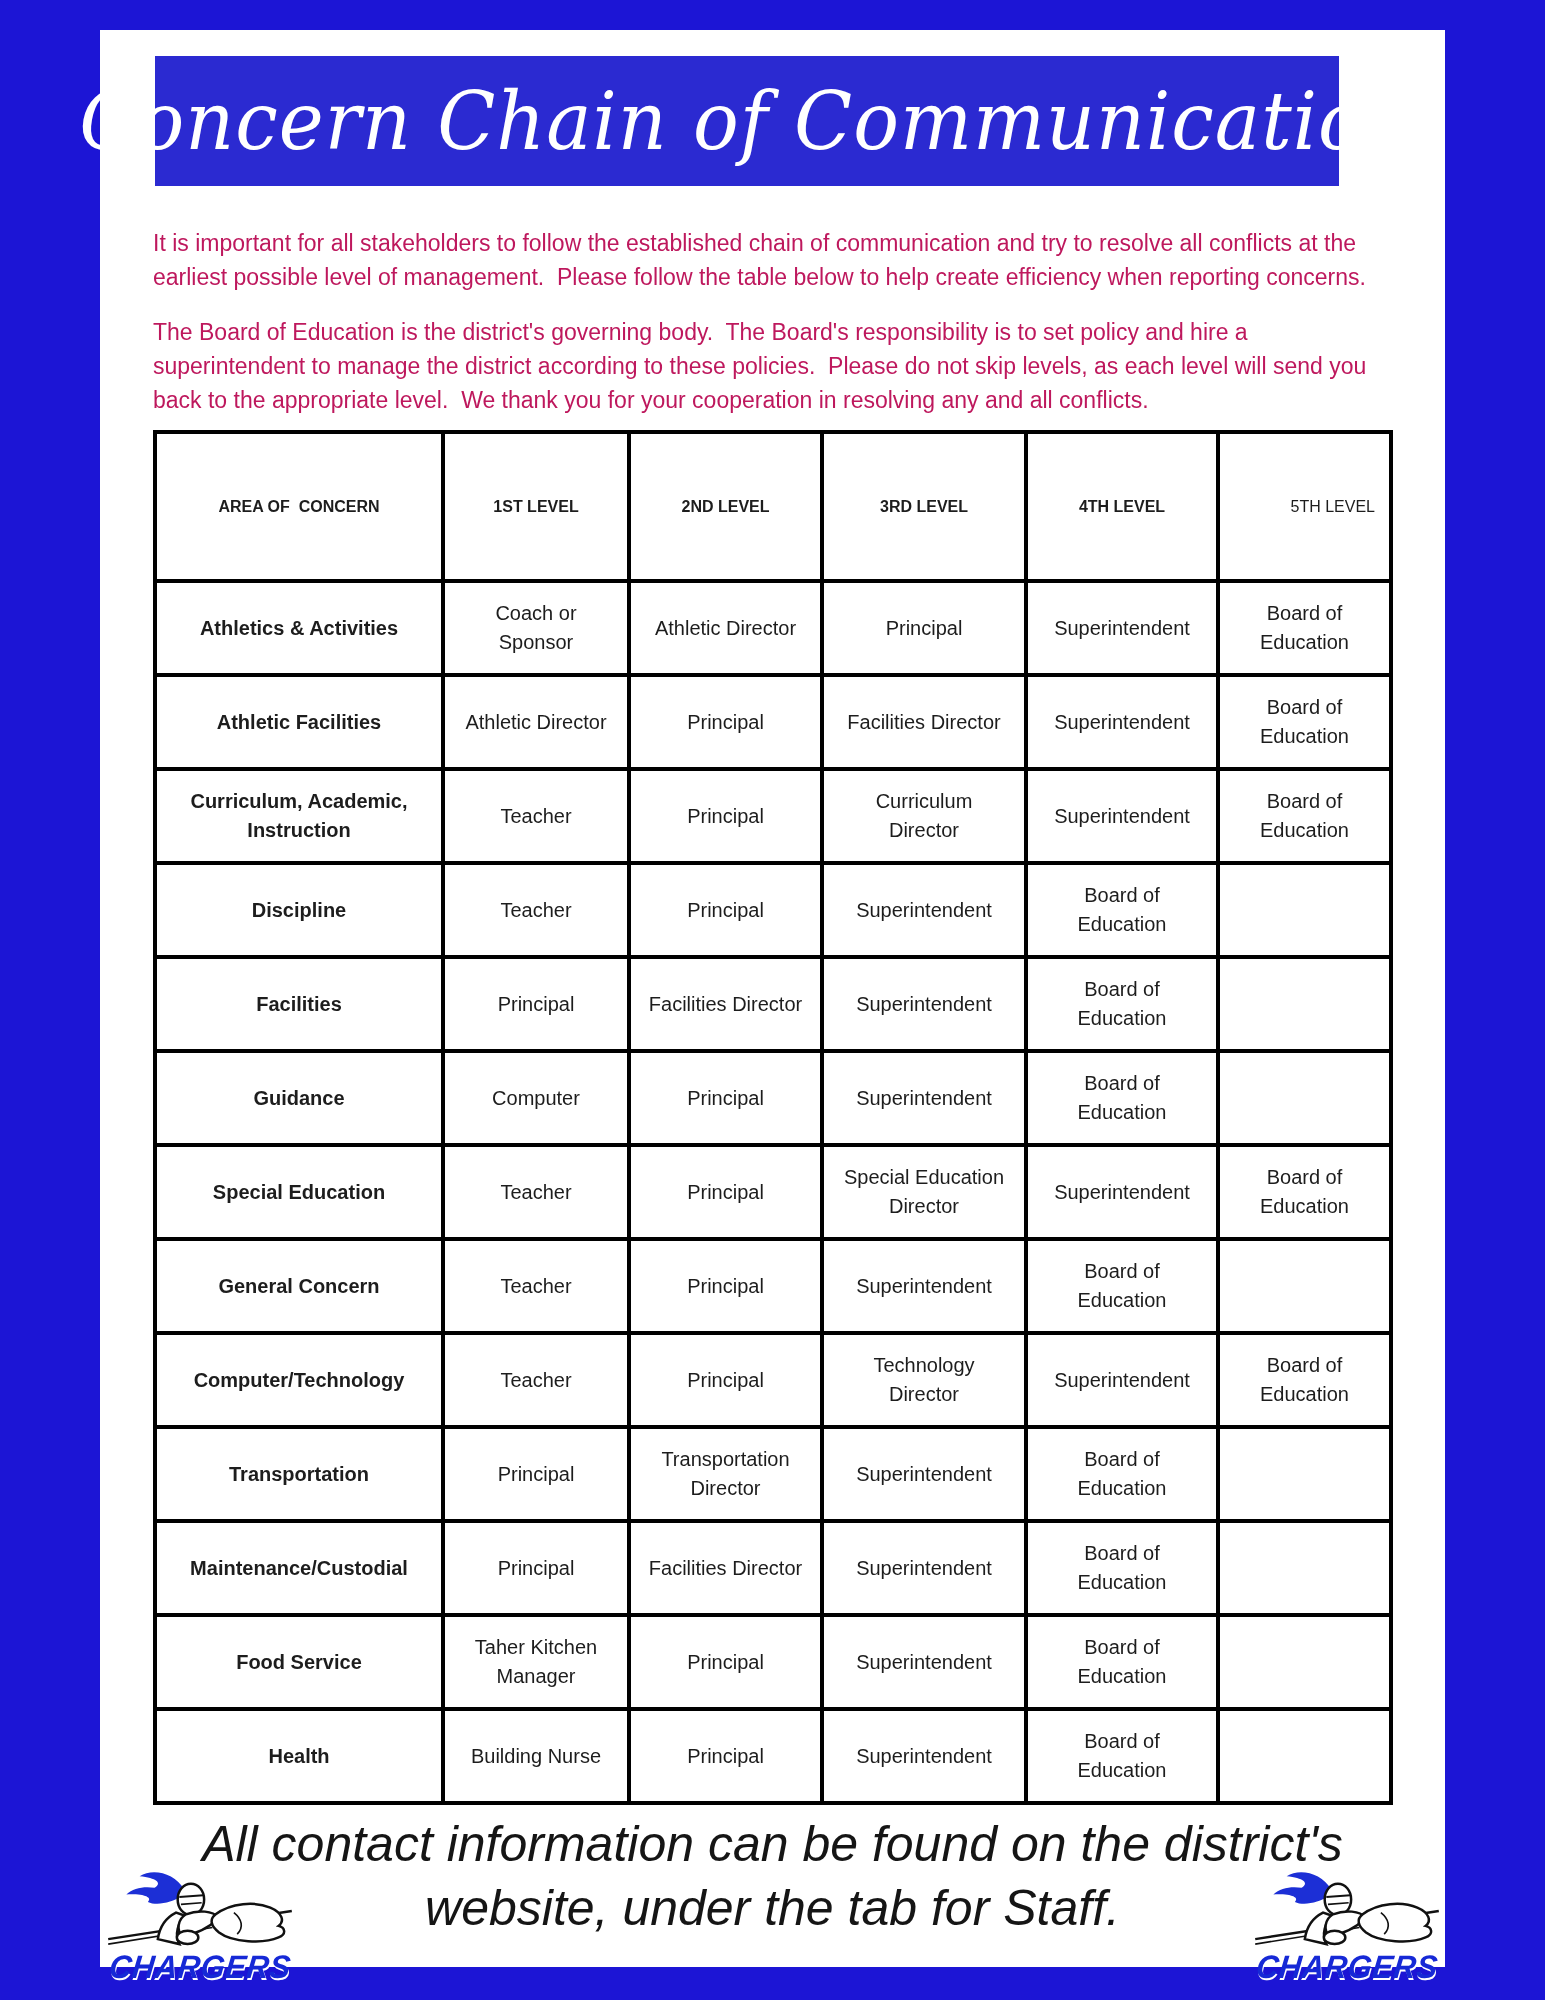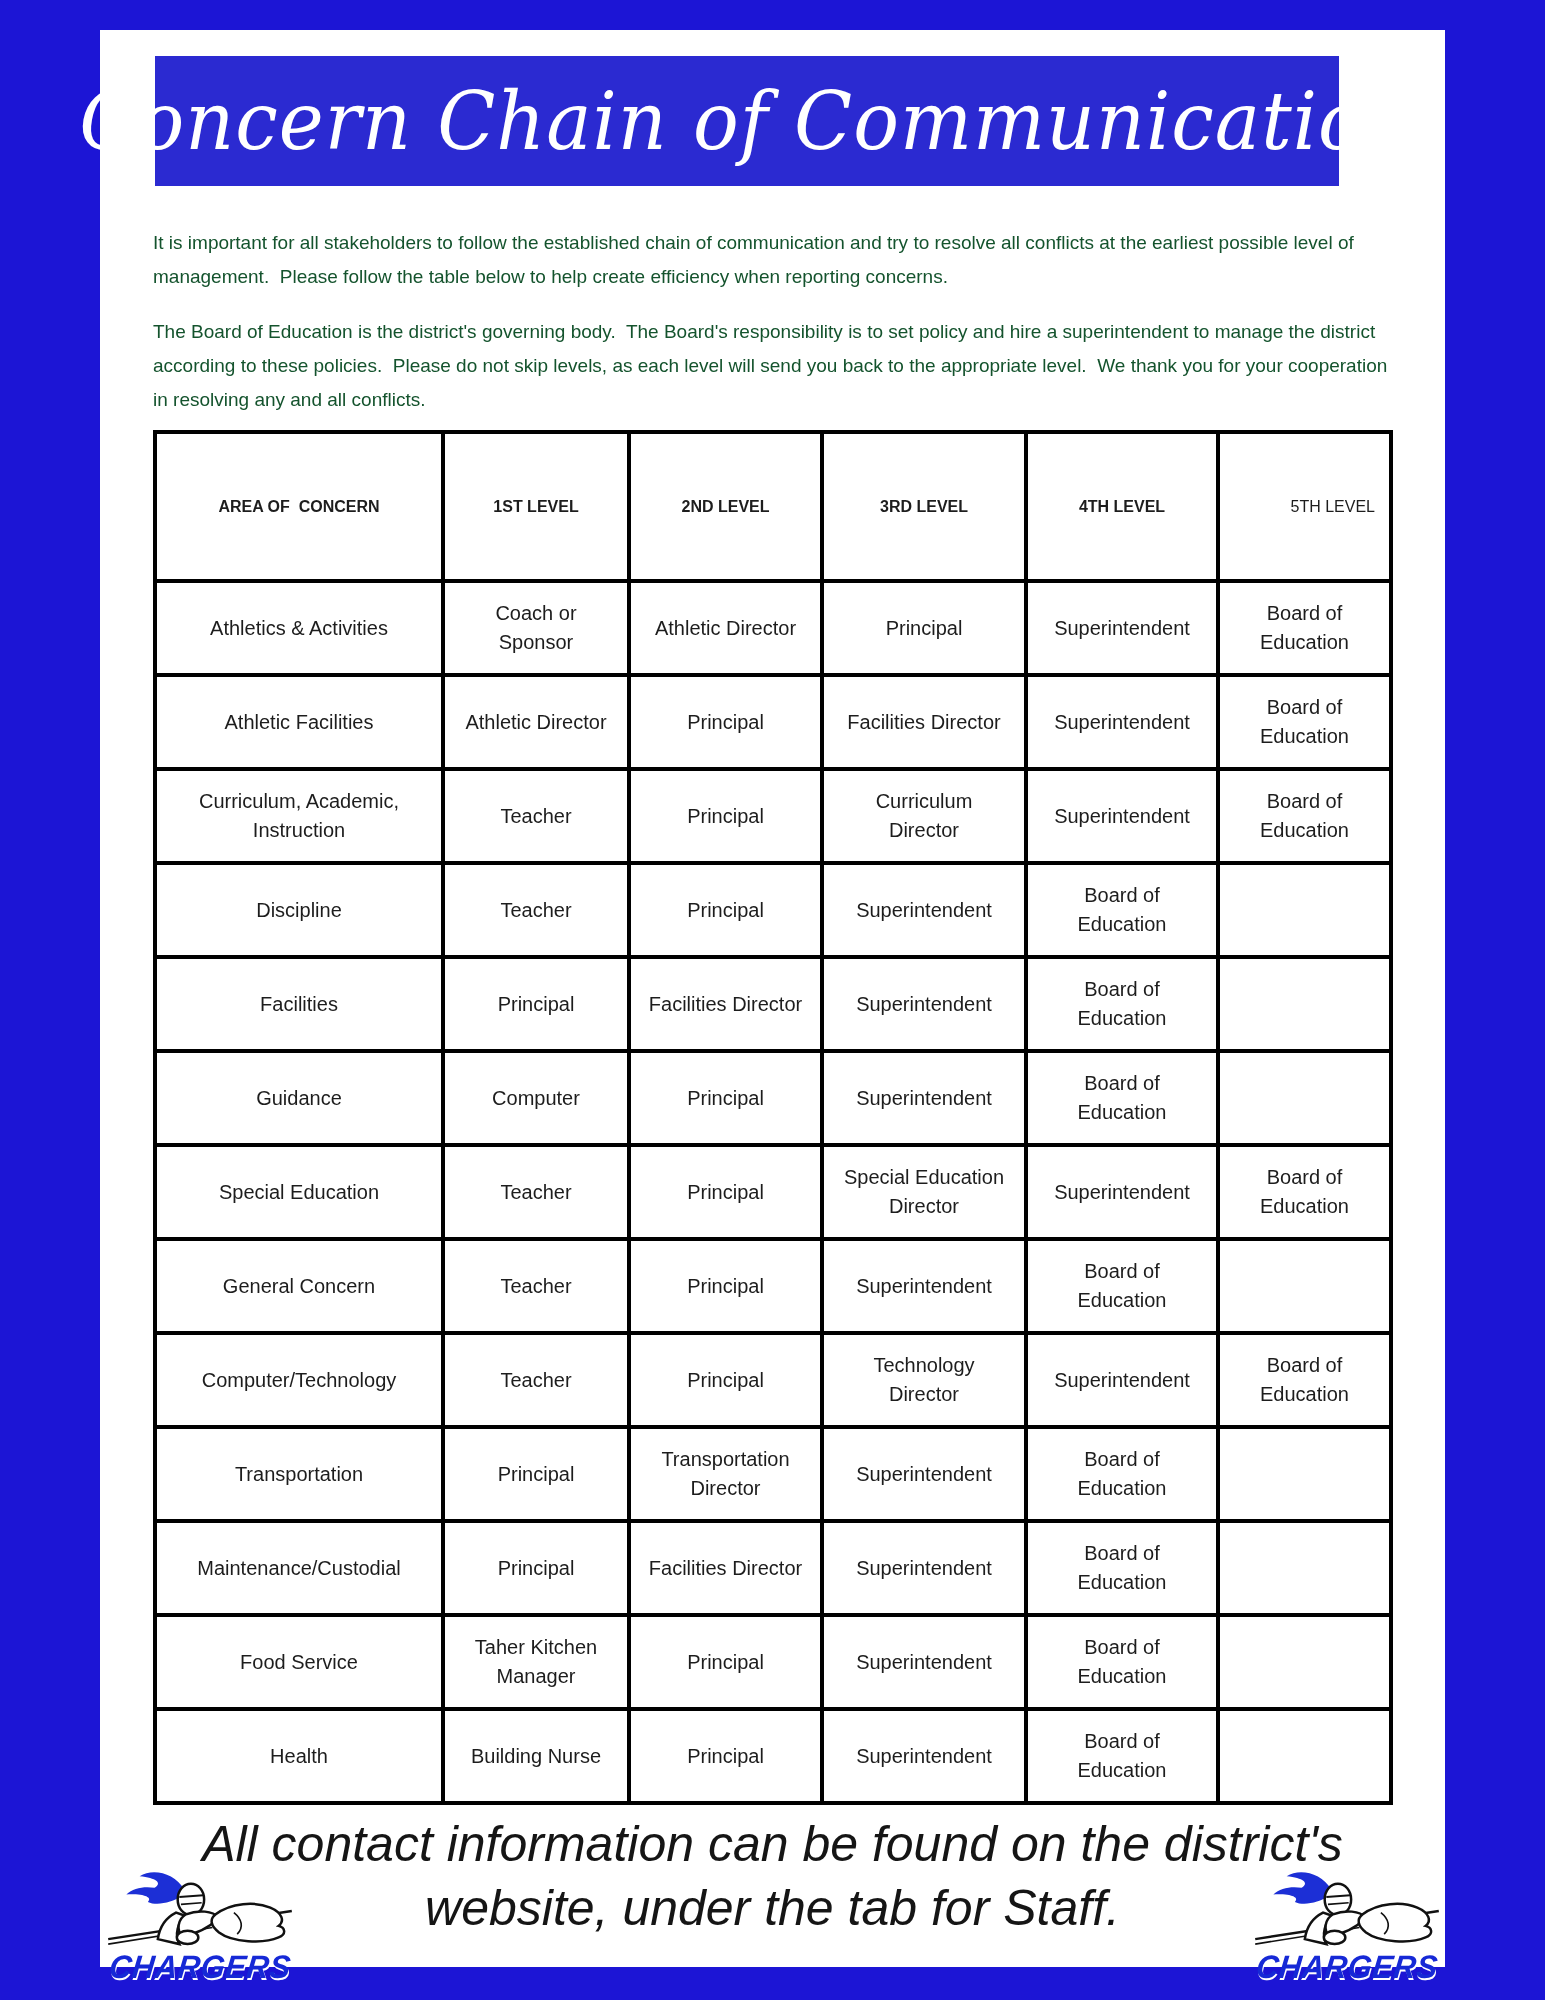--- a/index.html
+++ b/index.html
@@ -37,23 +37,23 @@
     color: #ffffff;
     font-size: 76px;
     letter-spacing: 1px;
     white-space: nowrap;
     transform: scaleY(1.05);
   }
   .para {
     position: absolute;
     left: 53px;
     width: 1245px;
-    font-size: 19px;
+    font-size: 23px;
     line-height: 34px;
-    color: #14532d;
+    color: #be185d;
     white-space: pre-wrap;
   }
   #para1 { top: 196px; }
   #para2 { top: 285px; }
 
   .table-wrap {
     position: absolute;
     left: 53px;
     top: 400px;
     width: 1236px;
@@ -74,21 +74,21 @@
     padding: 4px 14px;
     overflow: hidden;
   }
   table.chain thead th {
     height: 137px;
     font-weight: bold;
     white-space: pre-wrap;
     font-size: 16px;
   }
   table.chain thead th.regular { font-weight: normal; text-align: right; }
-  table.chain tbody th { font-weight: normal; }
+  table.chain tbody th { font-weight: bold; }
   table.chain tbody tr { height: 94px; }
 
   .footer-script {
     position: absolute;
     left: 0;
     top: 1782px;
     width: 100%;
     text-align: center;
     font-family: Liberation Sans, sans-serif;
     font-style: italic;

